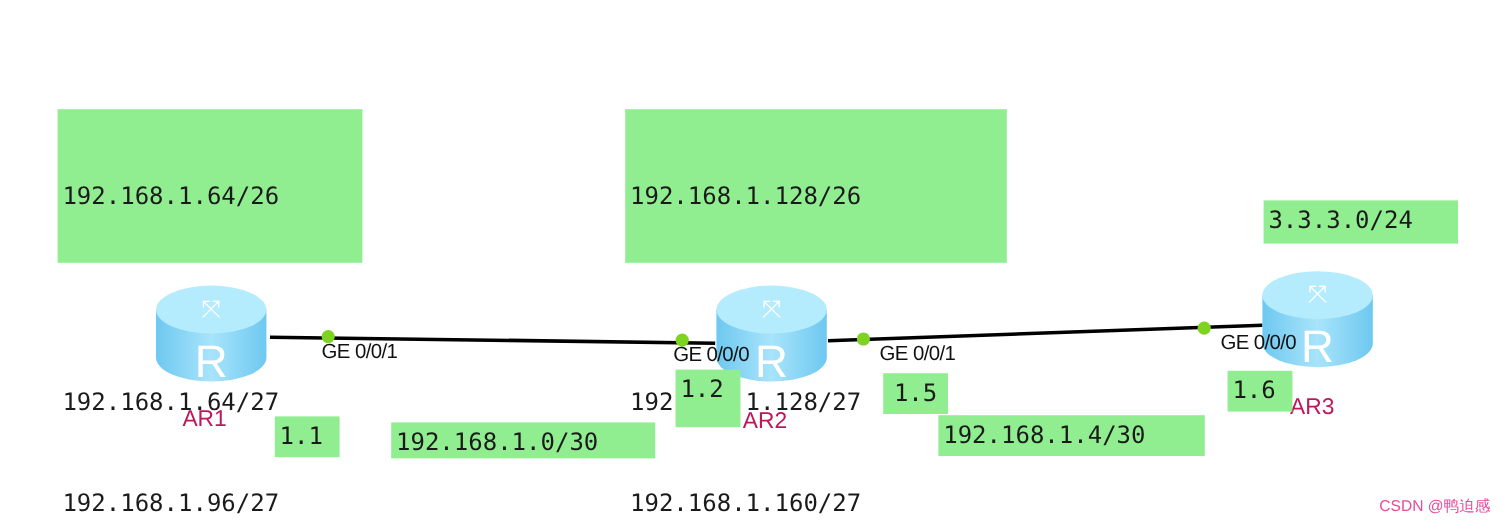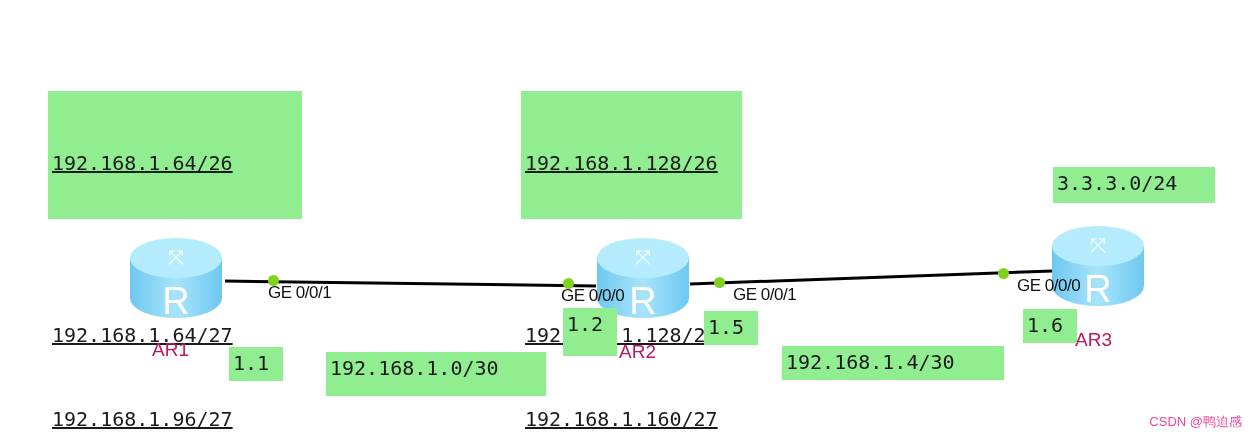--- a/index.html
+++ b/index.html
@@ -5,21 +5,21 @@
     html, body { margin: 0; padding: 0; background: #ffffff; }
     body { width: 1256px; height: 441px; position: relative; overflow: hidden;
            font-family: "Liberation Sans", sans-serif; }
     .canvas { position: absolute; left: 0; top: 0; width: 1256px; height: 441px; }
     .note {
       position: absolute; background: #90ee90;
       font-family: "DejaVu Sans Mono", "Liberation Mono", monospace;
       font-size: 20px; color: #1a1a1a; line-height: 28px;
       padding: 2px 4px; box-sizing: border-box; white-space: pre;
     }
-    .note .line { display: block; height: 28px; text-decoration: underline; }
+    .note .line { display: block; height: 28px; }
     .note .gap { display: block; height: 32px; }
     .router { position: absolute; width: 100px; height: 90px; }
     .dev-label { position: absolute; font-size: 19px; color: #be185d; }
     .port-label { position: absolute; font-size: 17px; color: #111; letter-spacing: -0.5px; }
     .port-dot { position: absolute; width: 11px; height: 11px; border-radius: 50%; background: #7ed321; }
     .watermark { position: absolute; right: 14px; bottom: 10px; font-size: 13px; color: #ec4899; }
     svg.links { position: absolute; left: 0; top: 0; }
   </style>
 </head>
 <body>
@@ -31,21 +31,21 @@
     <line x1="690" y1="284" x2="1052" y2="271" stroke="#000" stroke-width="3"></line>
   </svg>
 
   <div class="note" style="left:48px; top:91px; width:254px; height:128px;">
     <span class="line">192.168.1.64/26</span>
     <span class="gap"></span>
     <span class="line">192.168.1.64/27</span>
     <span class="line">192.168.1.96/27</span>
   </div>
 
-  <div class="note" style="left:521px; top:91px; width:221px; height:128px;">
+  <div class="note" style="left:521px; top:91px; width:318px; height:128px;">
     <span class="line">192.168.1.128/26</span>
     <span class="gap"></span>
     <span class="line">192.168.1.128/27</span>
     <span class="line">192.168.1.160/27</span>
   </div>
 
   <div class="note" style="left:1053px; top:167px; width:162px; height:36px;">3.3.3.0/24</div>
 
   <svg class="router" style="left:126px; top:234px;" viewBox="0 0 100 90">
     <defs>
@@ -82,20 +82,20 @@
   <div class="port-dot" style="left:714px; top:277px;"></div>
   <div class="port-dot" style="left:998px; top:268px;"></div>
 
   <div class="port-label" style="left:268px; top:283px;">GE 0/0/1</div>
   <div class="port-label" style="left:561px; top:286px;">GE 0/0/0</div>
   <div class="port-label" style="left:733px; top:285px;">GE 0/0/1</div>
   <div class="port-label" style="left:1017px; top:276px;">GE 0/0/0</div>
 
   <div class="note" style="left:229px; top:301px; width:54px; height:34px;margin-top:46px;">1.1</div>
   <div class="note" style="left:563px; top:308px; width:54px; height:48px;">1.2</div>
-  <div class="note" style="left:704px; top:311px; width:54px; height:34px;">1.5</div>
+  <div class="note" style="left:736px; top:311px; width:54px; height:34px;text-align:center;">1.5</div>
   <div class="note" style="left:1023px; top:309px; width:54px; height:34px;">1.6</div>
 
-  <div class="note" style="left:326px; top:352px; width:220px; height:44px;">192.168.1.0/30</div>
+  <div class="note" style="left:326px; top:352px; width:220px; height:30px;">192.168.1.0/30</div>
   <div class="note" style="left:782px; top:346px; width:222px; height:34px;">192.168.1.4/30</div>
 
   <div class="watermark">CSDN @鸭迫感</div>
 </div>
 
 </body></html>

